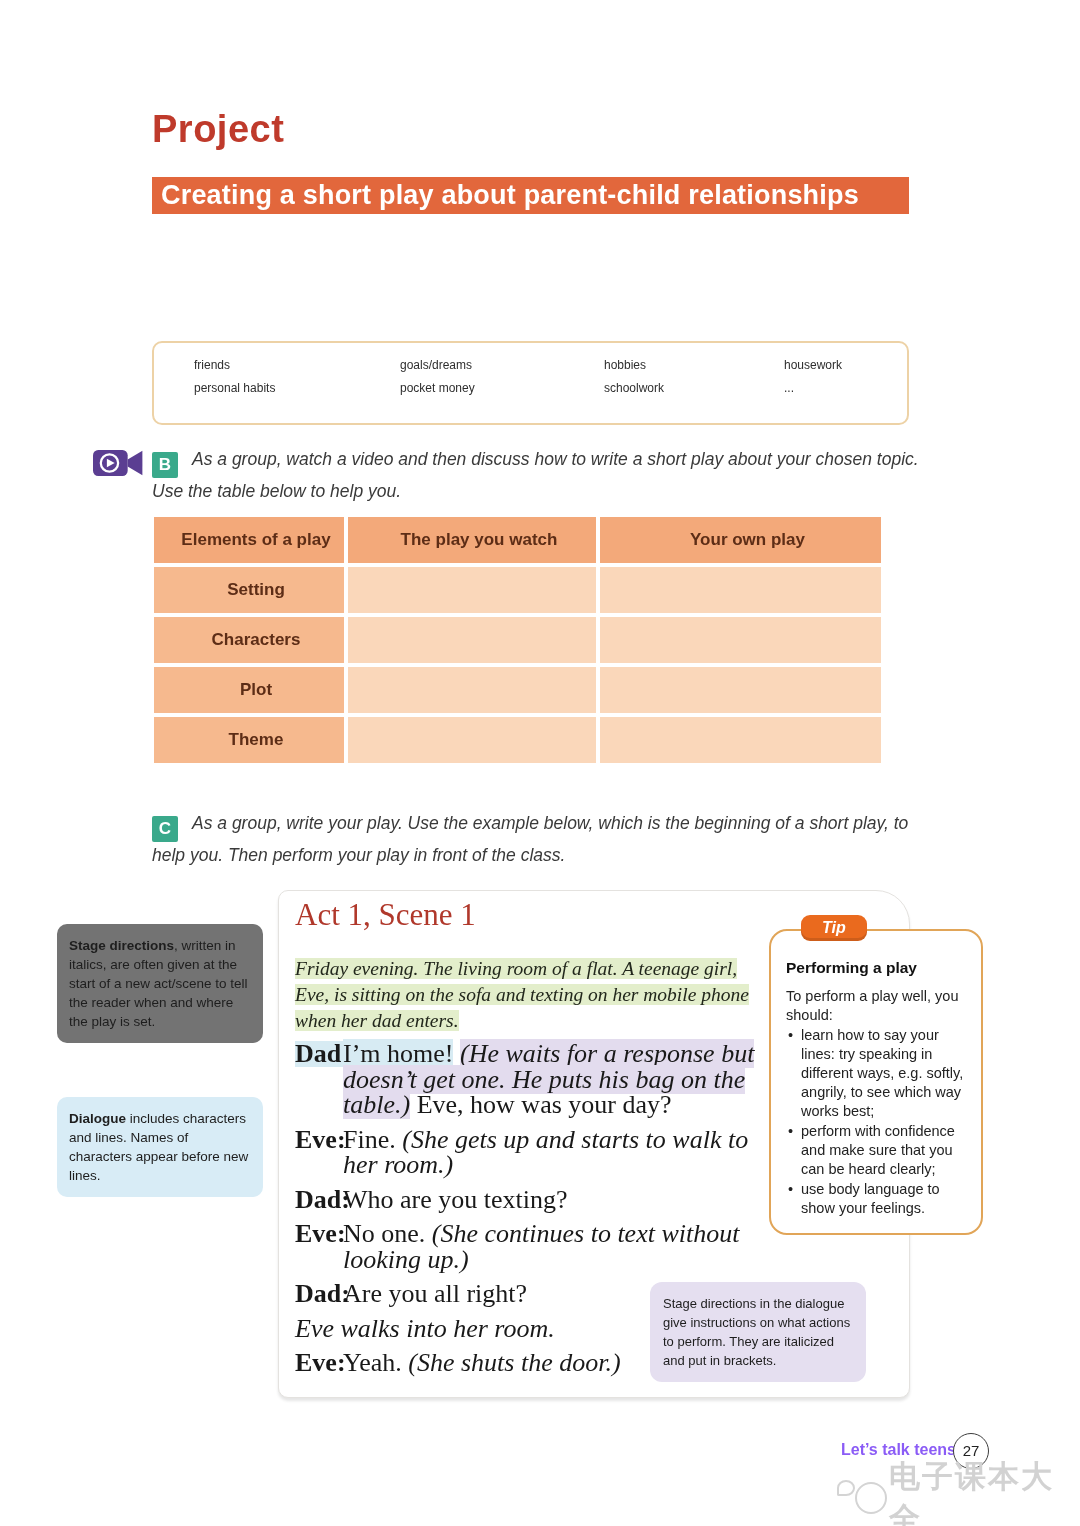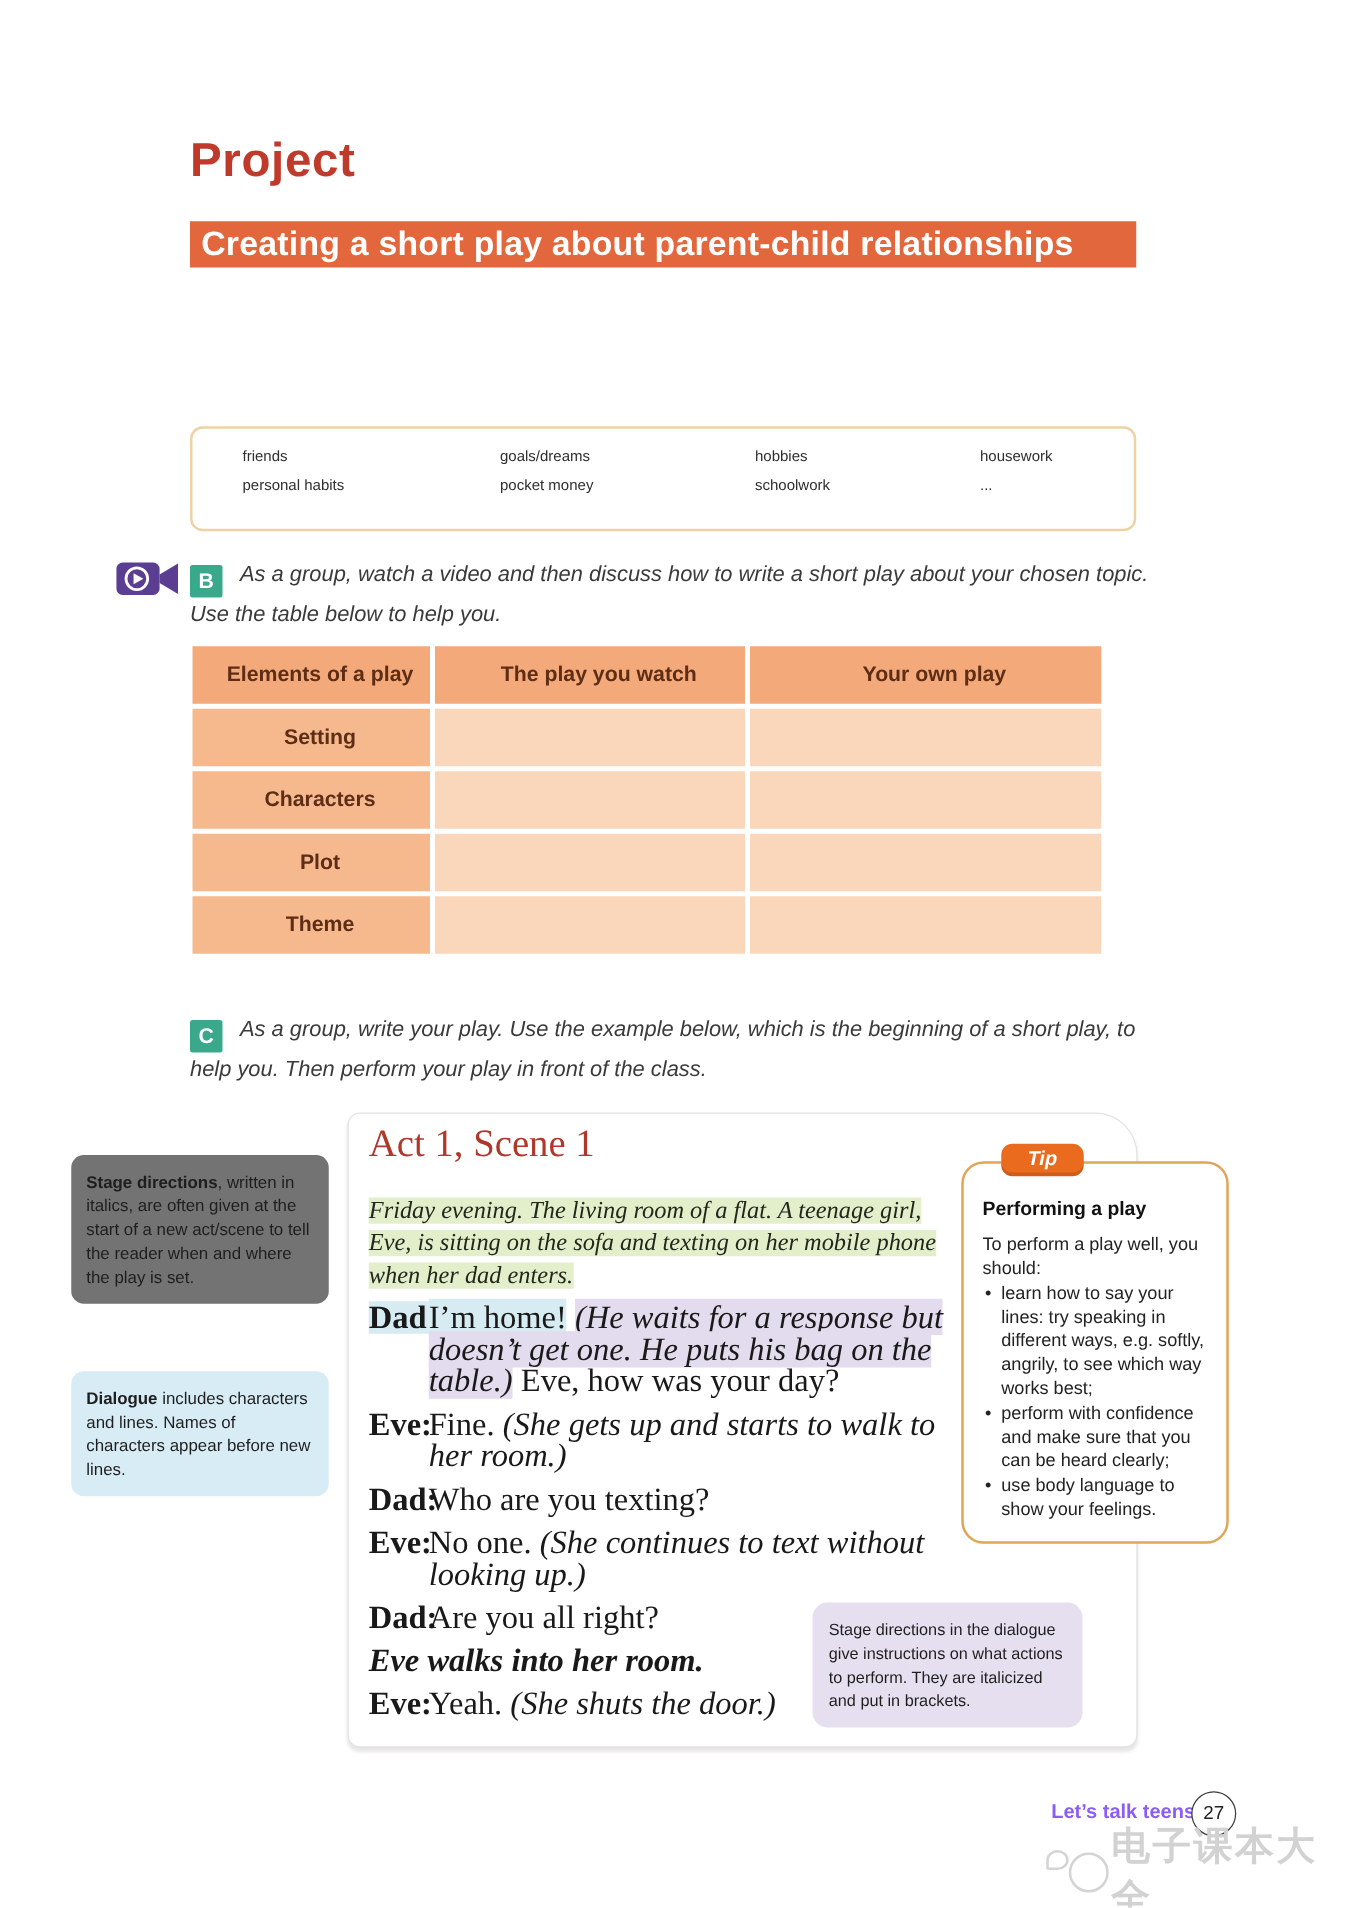--- a/index.html
+++ b/index.html
@@ -39,21 +39,21 @@
   .act-heading { position:absolute; left:295px; top:897px; font-family:"Liberation Serif", serif; font-size:31px; color:#b0382b; }
   .opening-sd { position:absolute; left:295px; top:956px; width:458px; font-family:"Liberation Serif", serif; font-style:italic; font-size:19.5px; line-height:26px; color:#22271c; }
   .hl-green { background:#e3eecb; }
   .hl-blue { background:#d7ebf3; }
   .hl-purple { background:#e3dcee; }
 
   .dialogue { position:absolute; left:295px; top:1041px; width:470px; font-family:"Liberation Serif", serif; font-size:26px; line-height:25.5px; color:#191919; }
   .dlg { padding-left:48px; text-indent:-48px; margin-bottom:9px; }
   .spk { display:inline-block; width:48px; text-indent:0; font-weight:bold; }
   .dir { font-style:italic; }
-  .stage-line { font-style:italic;font-weight:bold; }
+  .stage-line { font-style:italic; }
 
   
   .callout { position:absolute; border-radius:10px; font-size:13.5px; line-height:19px; color:#1e1e1e; padding:12px 12px; }
   .callout b { font-weight:bold; }
   #callout-stage { left:57px; top:924px; width:206px; background:#737373; }
   #callout-dialogue { left:57px; top:1070px; width:206px; background:#d8ecf6;margin-top:27px; }
   #callout-purple { left:650px; top:1282px; width:216px; background:#e5dff0; border-radius:12px; font-size:13px; padding:12px 13px; }
 
   
   .tip-box { position:absolute; left:769px; top:929px; width:214px; min-height:306px; background:#ffffff; border:2.5px solid #e1a558; border-radius:18px; padding:28px 13px 14px 15px; }

